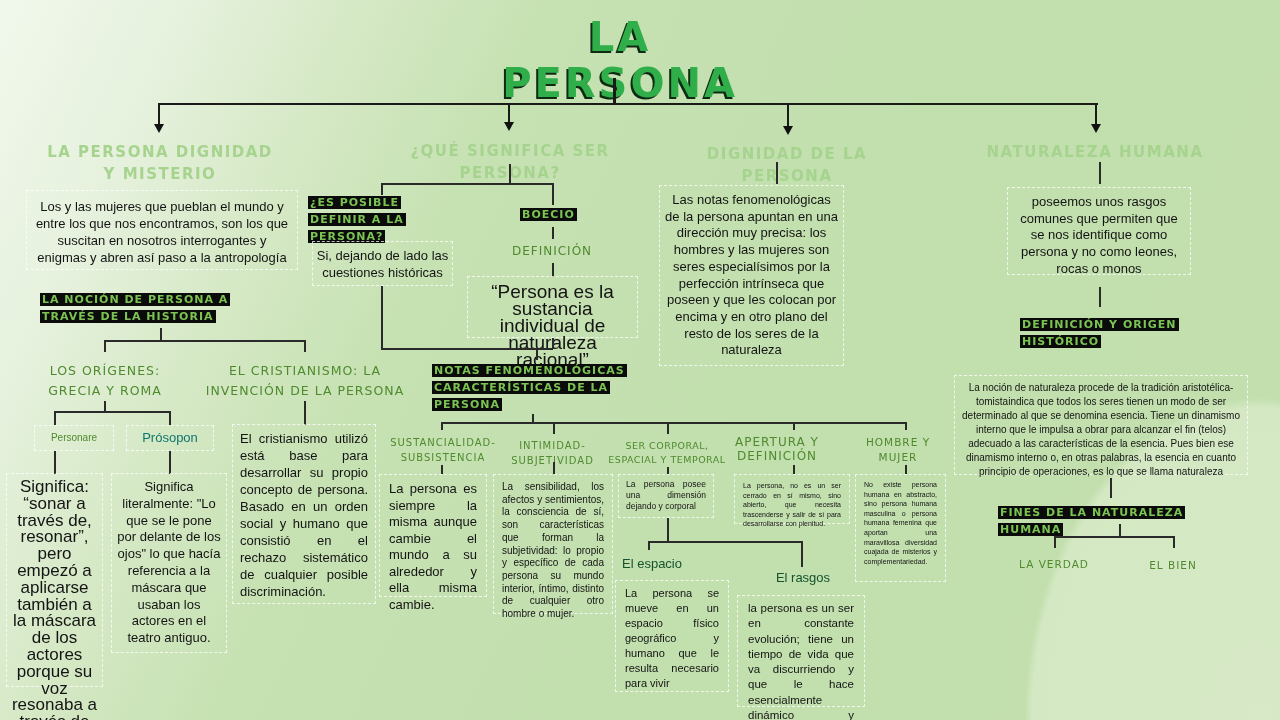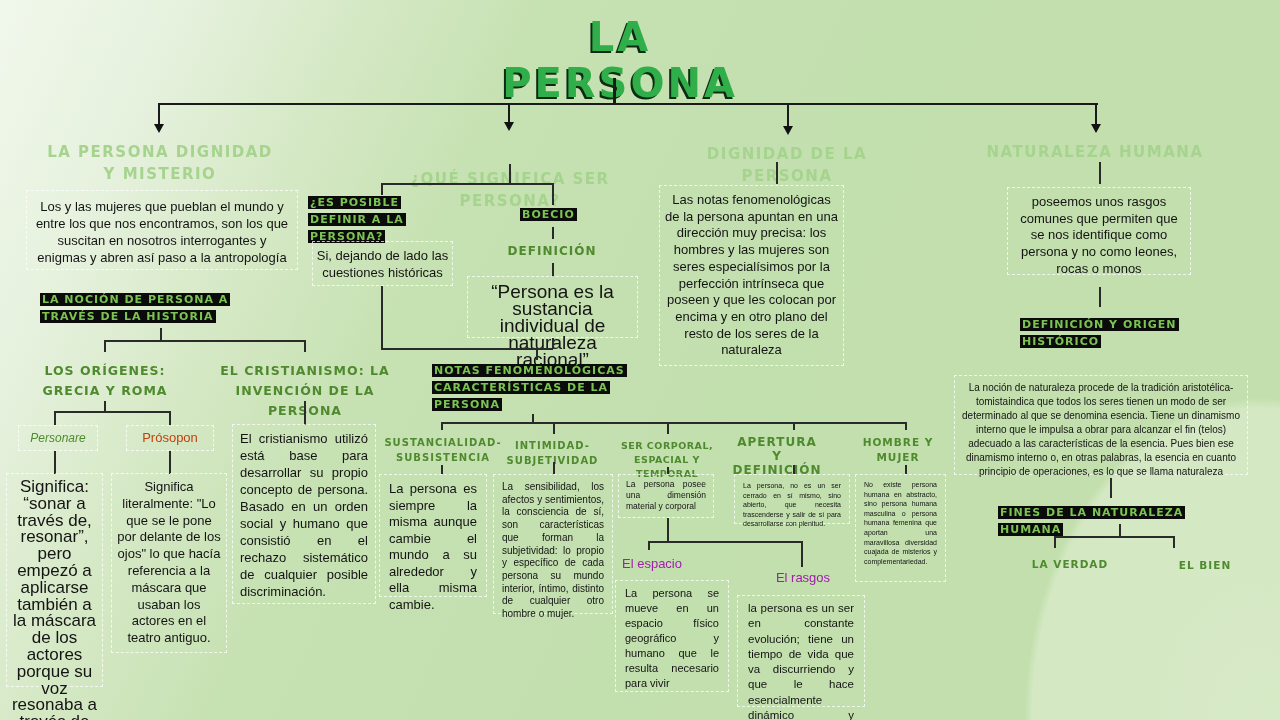--- a/index.html
+++ b/index.html
@@ -29,41 +29,41 @@
     letter-spacing:3px; color:#2fae4a;
     text-shadow: -2px 2px 0 #0f2a12;
   }
   .h-faint {
     position:absolute; text-align:center; color:#a6d48f;
     font-family:"DejaVu Sans", sans-serif; font-weight:bold; letter-spacing:1.5px;
     font-size:15px; line-height:22px; text-transform:uppercase;
   }
   .h-green {
     position:absolute; text-align:center; color:#4f8a2e;
-    font-family:"DejaVu Sans", sans-serif; font-weight:bold; letter-spacing:1px;
+    font-family:"DejaVu Sans", sans-serif; font-weight:normal; letter-spacing:1px;
     font-size:12px; line-height:16px; text-transform:uppercase;
   }
   .h-black {
     position:absolute; text-align:left;
     font-family:"DejaVu Sans", sans-serif; font-weight:bold; letter-spacing:1px;
     font-size:11px; line-height:17px; text-transform:uppercase;
   }
   .h-black span {
     background:#0b0b0b; color:#7bc452; padding:0 2px;
     box-decoration-break:clone; -webkit-box-decoration-break:clone;
   }
   .box {
     position:absolute; border:1px dashed rgba(255,255,255,0.75);
     box-sizing:border-box; color:#141414;
     font-family:"Liberation Sans", sans-serif;
   }
   .box.center { text-align:center; }
   .box.justify { text-align:justify; }
   .lbl {
-    position:absolute; color:#a21caf; font-family:"Liberation Sans", sans-serif;
+    position:absolute; color:#14532d; font-family:"Liberation Sans", sans-serif;
     font-size:13px; text-align:center;
   }
 </style>
 </head>
 <body>
 
 <div class="bg"></div>
 
 <div class="title">LA PERSONA</div>
 
@@ -89,43 +89,43 @@
 <div class="hl thin" style="left:104px; top:340px; width:201px;"></div>
 <div class="vl thin" style="left:104px; top:340px; height:12px;"></div>
 <div class="vl thin" style="left:304px; top:340px; height:12px;"></div>
 
 <div class="h-green" style="left:40px; top:361px; width:130px; font-size:12.5px; line-height:20px;">LOS ORÍGENES: GRECIA Y ROMA</div>
 <div class="vl thin" style="left:104px; top:401px; height:11px;"></div>
 <div class="hl thin" style="left:54px; top:411px; width:116px;"></div>
 <div class="vl thin" style="left:54px; top:411px; height:14px;"></div>
 <div class="vl thin" style="left:169px; top:411px; height:14px;"></div>
 
-<div class="box center" style="left:18px; top:425px; width:80px; height:26px; line-height:24px; font-size:12px;font-style:italic;">
+<div class="box center" style="left:34px; top:425px; width:80px; height:26px; line-height:24px; font-size:10px;">
   <span style="color:#4f8a2e;">Personare</span>
 </div>
 <div class="box center" style="left:126px; top:425px; width:88px; height:26px; line-height:24px; font-size:13px;">
-  <span style="color:#c2410c;">Prósopon</span>
+  <span style="color:#0f766e;">Prósopon</span>
 </div>
 <div class="vl thin" style="left:54px; top:451px; height:23px;"></div>
 <div class="vl thin" style="left:169px; top:451px; height:23px;"></div>
 
 <div class="box center" style="left:6px; top:473px; width:97px; height:214px; padding:5px 4px; font-size:17px; line-height:16.8px;">
   <span>Significa: “sonar a través de, resonar”, pero empezó a aplicarse también a la máscara de los actores porque su voz resonaba a través de ella.</span>
 </div>
 <div class="box center" style="left:111px; top:473px; width:116px; height:180px; padding:5px 4px; font-size:13px; line-height:16.8px;">
   <span>Significa literalmente: "Lo que se le pone por delante de los ojos" lo que hacía referencia a la máscara que usaban los actores en el teatro antiguo.</span>
 </div>
 
 <div class="h-green" style="left:200px; top:361px; width:210px; font-size:12.5px; line-height:20px;">EL CRISTIANISMO: LA INVENCIÓN DE LA PERSONA</div>
 <div class="vl thin" style="left:304px; top:401px; height:24px;"></div>
 <div class="box justify" style="left:232px; top:424px; width:144px; height:180px; padding:5px 7px; font-size:13px; line-height:17px;">
   <span>El cristianismo utilizó está base para desarrollar su propio concepto de persona. Basado en un orden social y humano que consistió en el rechazo sistemático de cualquier posible discriminación.</span>
 </div>
 
-<div class="h-faint" style="left:360px; top:140px; width:300px;margin-top:28px;">¿QUÉ SIGNIFICA SER PERSONA?</div>
+<div class="h-faint" style="left:360px; top:140px; width:300px;">¿QUÉ SIGNIFICA SER PERSONA?</div>
 <div class="vl thin" style="left:509px; top:164px; height:20px;"></div>
 <div class="hl thin" style="left:381px; top:183px; width:172px;"></div>
 <div class="vl thin" style="left:381px; top:183px; height:12px;"></div>
 <div class="vl thin" style="left:552px; top:183px; height:22px;"></div>
 
 <div class="h-black" style="left:308px; top:194px; width:150px;">
   <span>¿ES POSIBLE DEFINIR A LA PERSONA?</span>
 </div>
 <div class="box center" style="left:312px; top:241px; width:141px; height:45px; padding:5px 3px; font-size:13px; line-height:17px;">
   <span>Si, dejando de lado las cuestiones históricas</span>
@@ -165,21 +165,21 @@
 
 <div class="h-green" style="left:500px; top:438px; width:105px; font-size:10px; line-height:15px;">INTIMIDAD-SUBJETIVIDAD</div>
 <div class="vl thin" style="left:553px; top:462px; height:12px;"></div>
 <div class="box justify" style="left:493px; top:474px; width:120px; height:140px; padding:6px 8px; font-size:10px; line-height:12.7px;">
   <span>La sensibilidad, los afectos y sentimientos, la consciencia de sí, son características que forman la subjetividad: lo propio y específico de cada persona su mundo interior, íntimo, distinto de cualquier otro hombre o mujer.</span>
 </div>
 
 <div class="h-green" style="left:604px; top:439px; width:126px; font-size:9.5px; line-height:14px; letter-spacing:0.5px;">SER CORPORAL, ESPACIAL Y TEMPORAL</div>
 <div class="vl thin" style="left:667px; top:467px; height:7px;"></div>
 <div class="box justify" style="left:618px; top:474px; width:96px; height:44px; padding:4px 7px; font-size:8.5px; line-height:11px;">
-  <span>La persona posee una dimensión material y corporal</span>
+  <span>La persona posee una dimensión dejando y corporal</span>
 </div>
 <div class="vl thin" style="left:667px; top:518px; height:24px;"></div>
 <div class="hl thin" style="left:648px; top:541px; width:154px;"></div>
 <div class="vl thin" style="left:648px; top:541px; height:9px;"></div>
 <div class="vl thin" style="left:801px; top:541px; height:26px;"></div>
 <div class="lbl" style="left:622px; top:556px; width:60px; text-align:left;">El espacio</div>
 <div class="box justify" style="left:615px; top:580px; width:114px; height:112px; padding:5px 9px; font-size:11px; line-height:15px;">
   <span>La persona se mueve en un espacio físico geográfico y humano que le resulta necesario para vivir</span>
 </div>
 <div class="lbl" style="left:770px; top:570px; width:66px;">El rasgos</div>
@@ -218,14 +218,14 @@
   <span>La noción de naturaleza procede de la tradición aristotélica-tomistaindica que todos los seres tienen un modo de ser determinado al que se denomina esencia. Tiene un dinamismo interno que le impulsa a obrar para alcanzar el fin (telos) adecuado a las características de la esencia. Pues bien ese dinamismo interno o, en otras palabras, la esencia en cuanto principio de operaciones, es lo que se llama naturaleza</span>
 </div>
 <div class="vl thin" style="left:1110px; top:478px; height:20px;"></div>
 <div class="h-black" style="left:998px; top:504px; width:236px;">
   <span>FINES DE LA NATURALEZA HUMANA</span>
 </div>
 <div class="vl thin" style="left:1119px; top:524px; height:12px;"></div>
 <div class="hl thin" style="left:1054px; top:536px; width:120px;"></div>
 <div class="vl thin" style="left:1054px; top:536px; height:12px;"></div>
 <div class="vl thin" style="left:1173px; top:536px; height:12px;"></div>
-<div class="h-green" style="left:1014px; top:556px; width:80px; font-size:10.5px;margin-left:16px;">LA VERDAD</div>
-<div class="h-green" style="left:1170px; top:557px; width:70px; font-size:10.5px;">EL BIEN</div>
+<div class="h-green" style="left:1014px; top:556px; width:80px; font-size:10.5px;">LA VERDAD</div>
+<div class="h-green" style="left:1138px; top:557px; width:70px; font-size:10.5px;">EL BIEN</div>
 
 </body></html>

